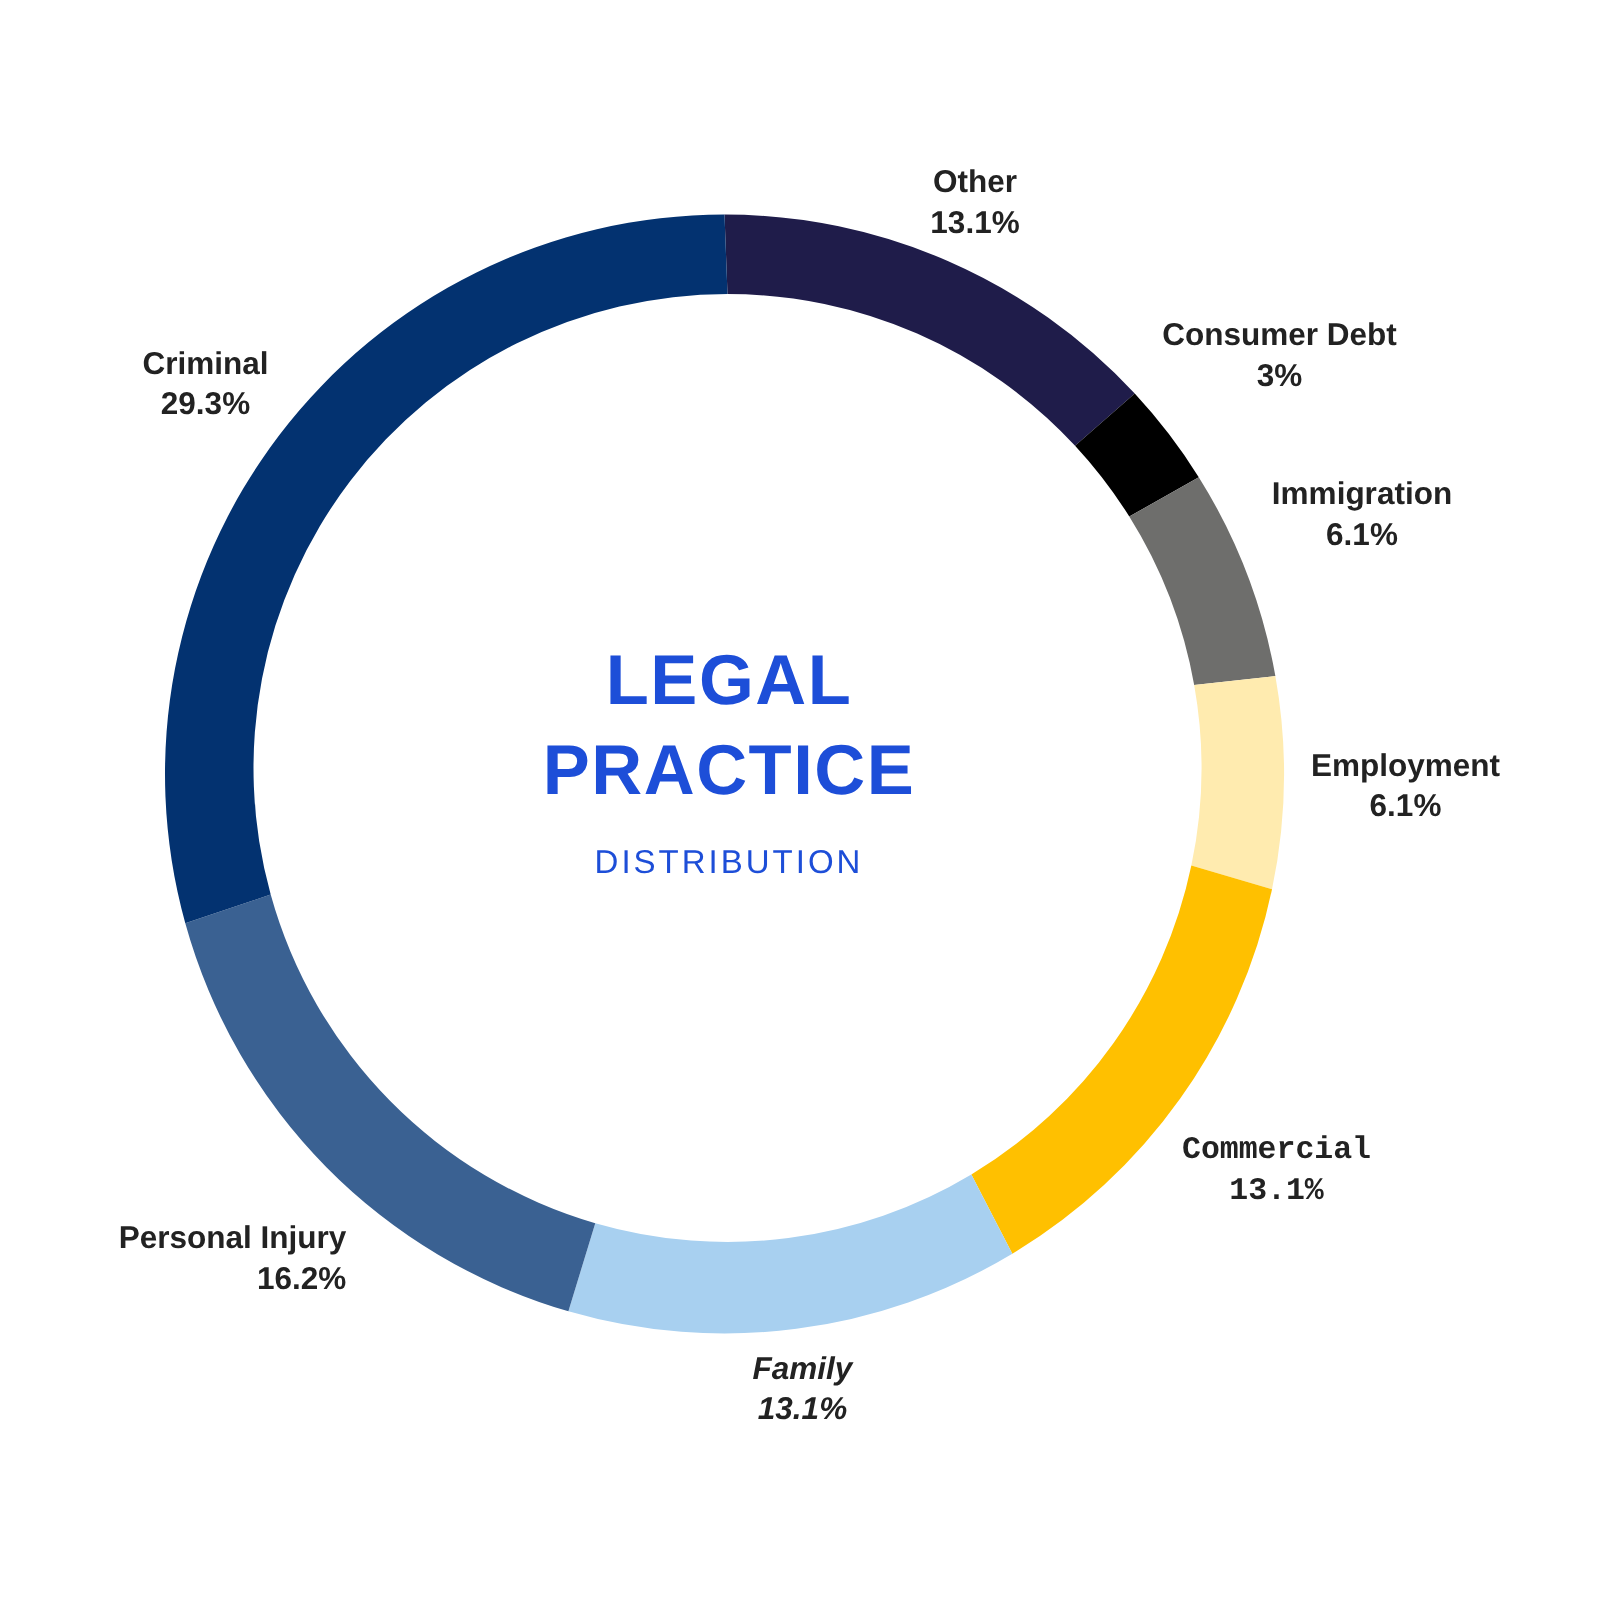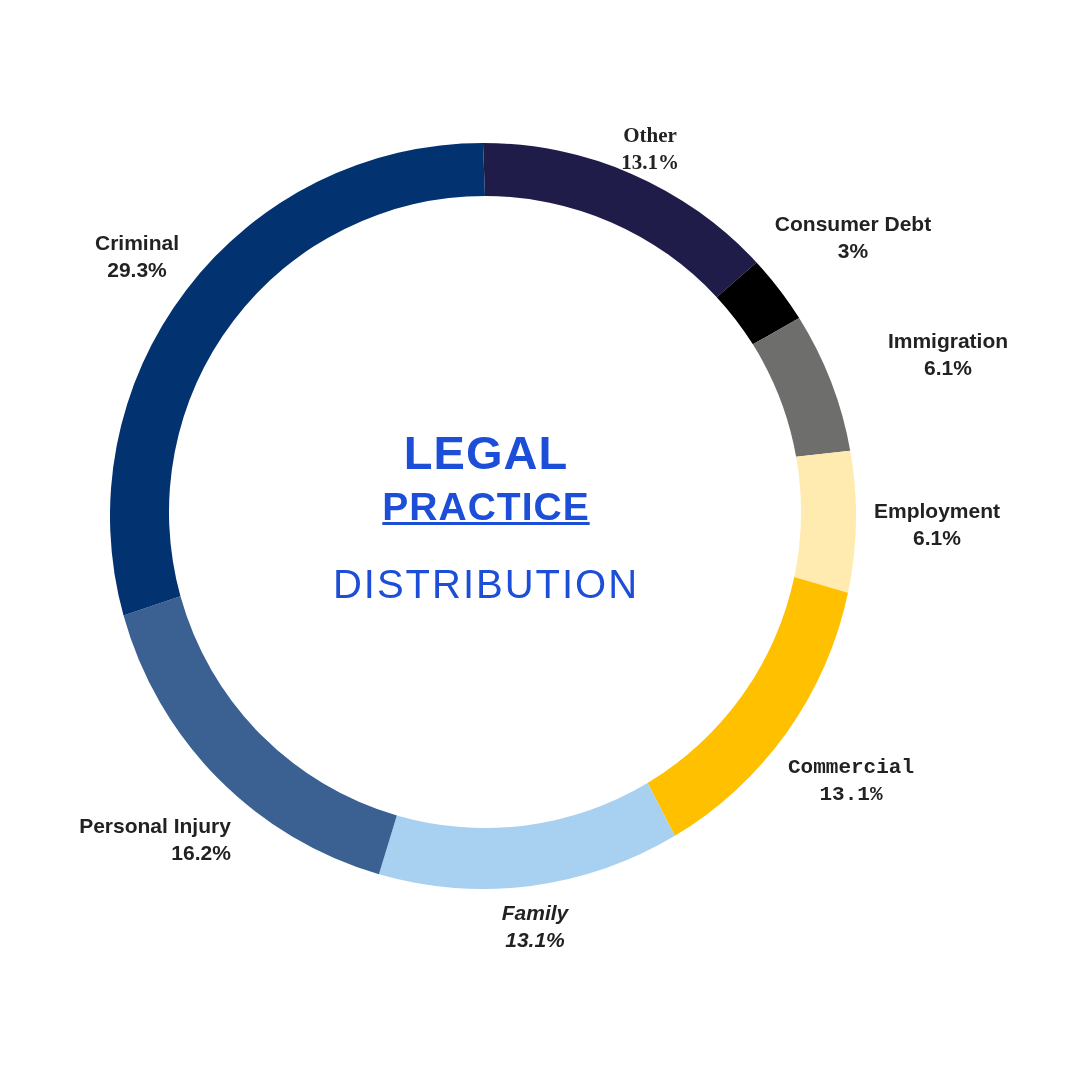--- a/index.html
+++ b/index.html
@@ -5,22 +5,22 @@
   html, body { margin:0; padding:0; background:#ffffff; }
   body { width:1080px; height:1080px; position:relative; overflow:hidden;
          font-family:"Liberation Sans", "DejaVu Sans", sans-serif; color:#222222; }
   #chart { position:absolute; left:0; top:0; width:1080px; height:1080px; }
   .label { position:absolute; text-align:center; font-weight:bold; font-size:21px;
            line-height:27px; color:#222222; white-space:nowrap; transform:translateX(-50%); }
   .label .pct { display:block; }
   .center-title { position:absolute; left:486px; transform:translateX(-50%);
                   text-align:center; font-weight:bold; color:#1d4ed8; white-space:nowrap; }
   #t1 { top:425px; font-size:47px; letter-spacing:1px; }
-  #t2 { top:485px; font-size:39px; letter-spacing:1px;text-decoration:underline; }
-  #t3 { top:562px; font-size:40px; font-weight:normal; letter-spacing:2px; }
+  #t2 { top:485px; font-size:47px; letter-spacing:1px; }
+  #t3 { top:562px; font-size:22px; font-weight:normal; letter-spacing:2px; }
 </style>
 </head>
 <body>
 
 <svg id="chart" viewBox="0 0 1080 1080" xmlns="http://www.w3.org/2000/svg">
   <g id="slices">
       <path d="M483,143 A373,373 0 0 1 756.5042441410149,262.3773897365376 L716.708689406329,297.1347323237155 A316,316 0 0 0 485,196 Z" fill="#1F1C4A"></path>
       <path d="M756.5042441410149,262.3773897365376 A373,373 0 0 1 799.183870159736,318.1193282535882 L752.8662278028863,344.35846575907203 A316,316 0 0 0 716.708689406329,297.1347323237155 Z" fill="#000000"></path>
       <path d="M799.183870159736,318.1193282535882 A373,373 0 0 1 850.2424967793936,450.71639900222203 L796.122329711229,456.6927133638128 A316,316 0 0 0 752.8662278028863,344.35846575907203 Z" fill="#6E6E6C"></path>
       <path d="M850.2424967793936,450.71639900222203 A373,373 0 0 1 848.0106773134011,592.7867530711657 L794.2315657668491,577.0525843712825 A316,316 0 0 0 796.122329711229,456.6927133638128 Z" fill="#FFEBAF"></path>
@@ -28,29 +28,29 @@
       <path d="M674.885946100502,835.8574427602323 A373,373 0 0 1 378.9363174473675,874.1895447574998 L396.83881049160357,815.452804673914 A316,316 0 0 0 647.5628926749561,782.9784233571941 Z" fill="#A8D0F0"></path>
       <path d="M378.9363174473675,874.1895447574998 A373,373 0 0 1 123.53106799782637,615.5544420165002 L180.46331766035695,596.3410286252388 A316,316 0 0 0 396.83881049160357,815.452804673914 Z" fill="#3A6192"></path>
       <path d="M123.53106799782637,615.5544420165002 A373,373 0 0 1 482.99999999999994,143 L484.99999999999994,196 A316,316 0 0 0 180.46331766035695,596.3410286252388 Z" fill="#033270"></path>
     </g>
 </svg>
 
 <div class="center-title" id="t1">LEGAL</div>
 <div class="center-title" id="t2">PRACTICE</div>
 <div class="center-title" id="t3">DISTRIBUTION</div>
 
-<div class="label" style="left:650px; top:122px;font-family:Liberation Serif, serif;">
+<div class="label" style="left:650px; top:108px;">
   <span>Other</span>
   <span class="pct">13.1%</span>
 </div>
 <div class="label" style="left:853px; top:210px;">
   <span>Consumer Debt</span>
   <span class="pct">3%</span>
 </div>
-<div class="label" style="left:908px; top:327px;margin-left:40px;">
+<div class="label" style="left:908px; top:316px;">
   <span>Immigration</span>
   <span class="pct">6.1%</span>
 </div>
 <div class="label" style="left:937px; top:497px;">
   <span>Employment</span>
   <span class="pct">6.1%</span>
 </div>
 <div class="label" style="left:851px; top:754px;font-family:Liberation Mono, monospace;">
   <span>Commercial</span>
   <span class="pct">13.1%</span>

